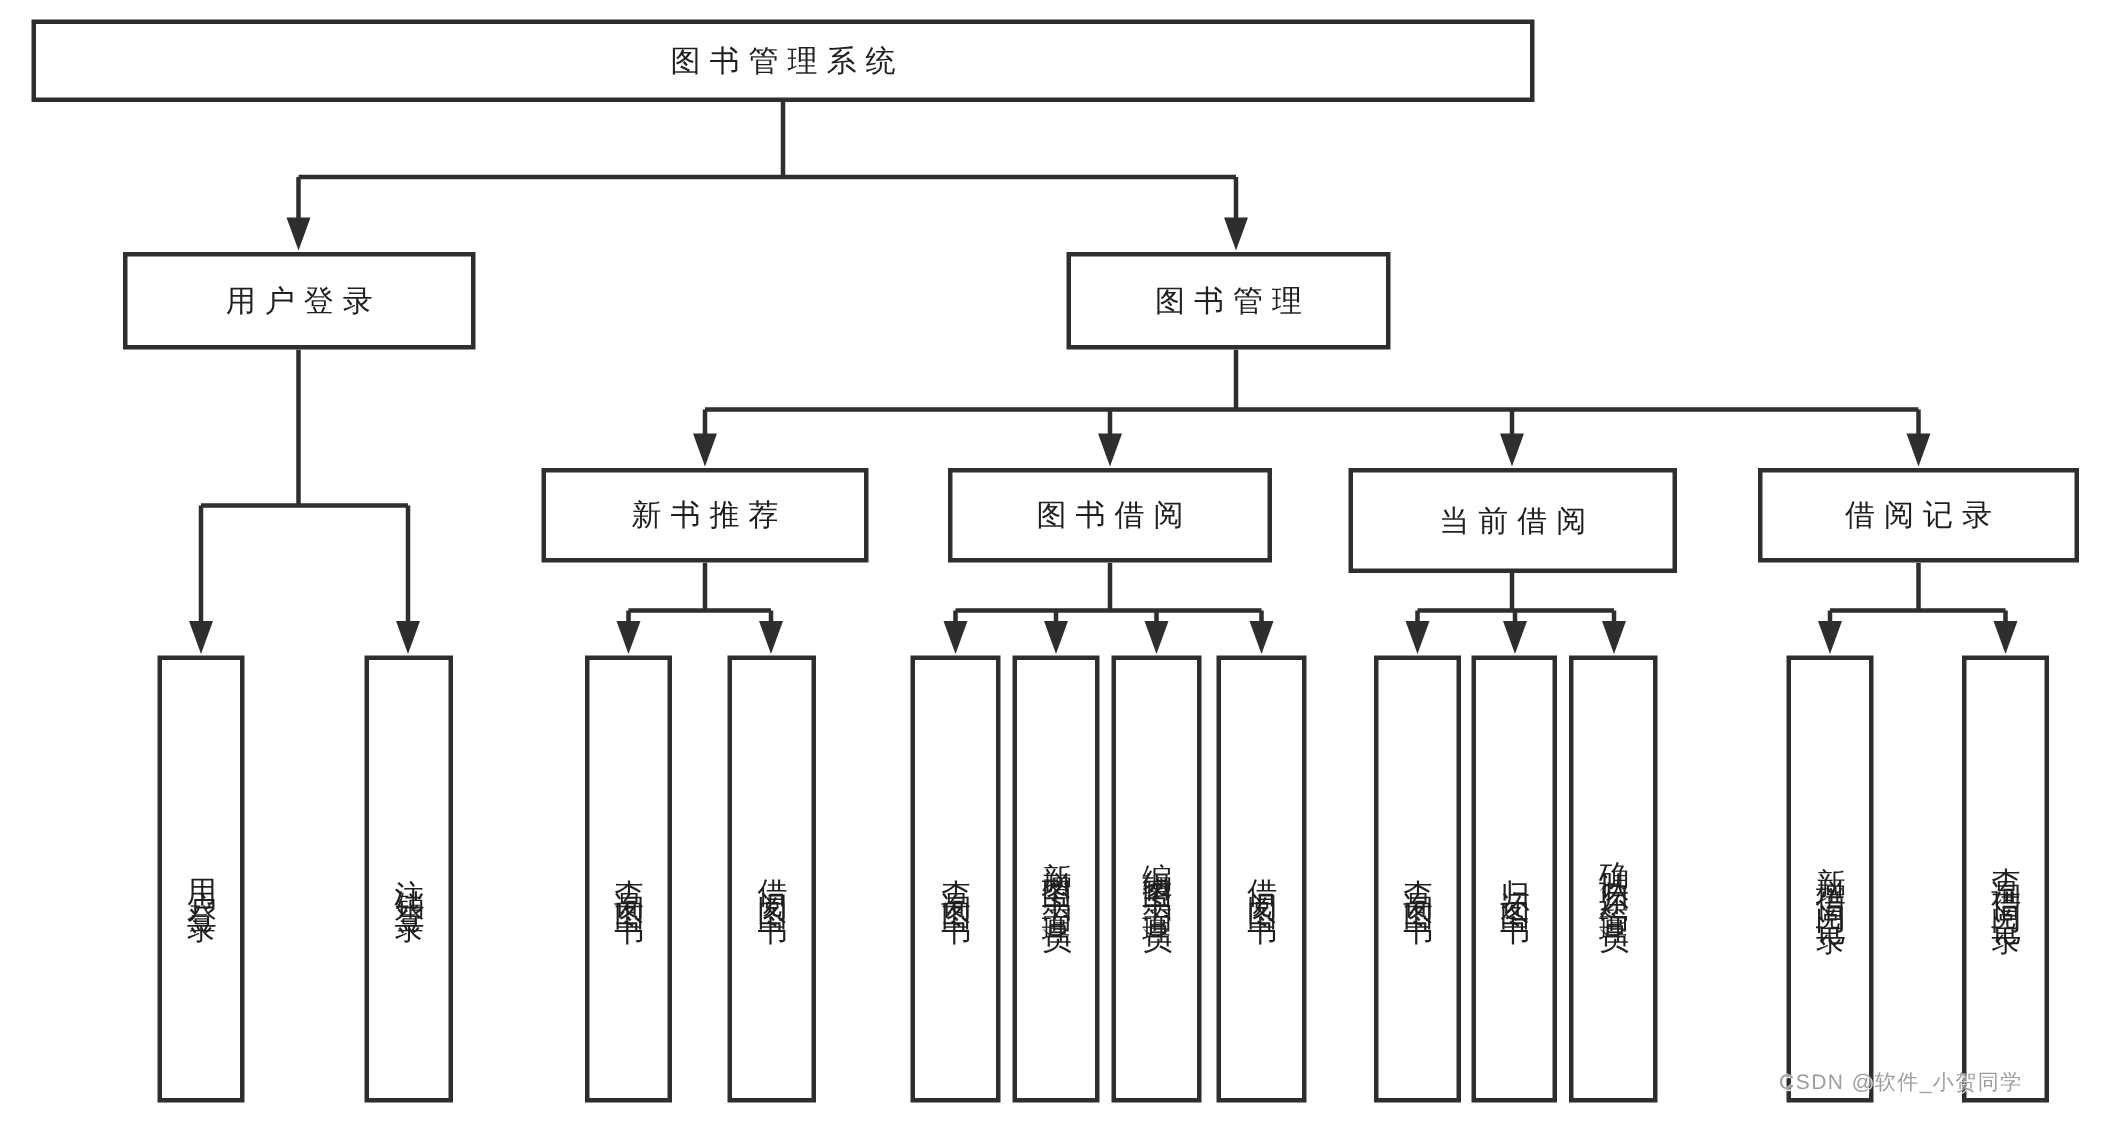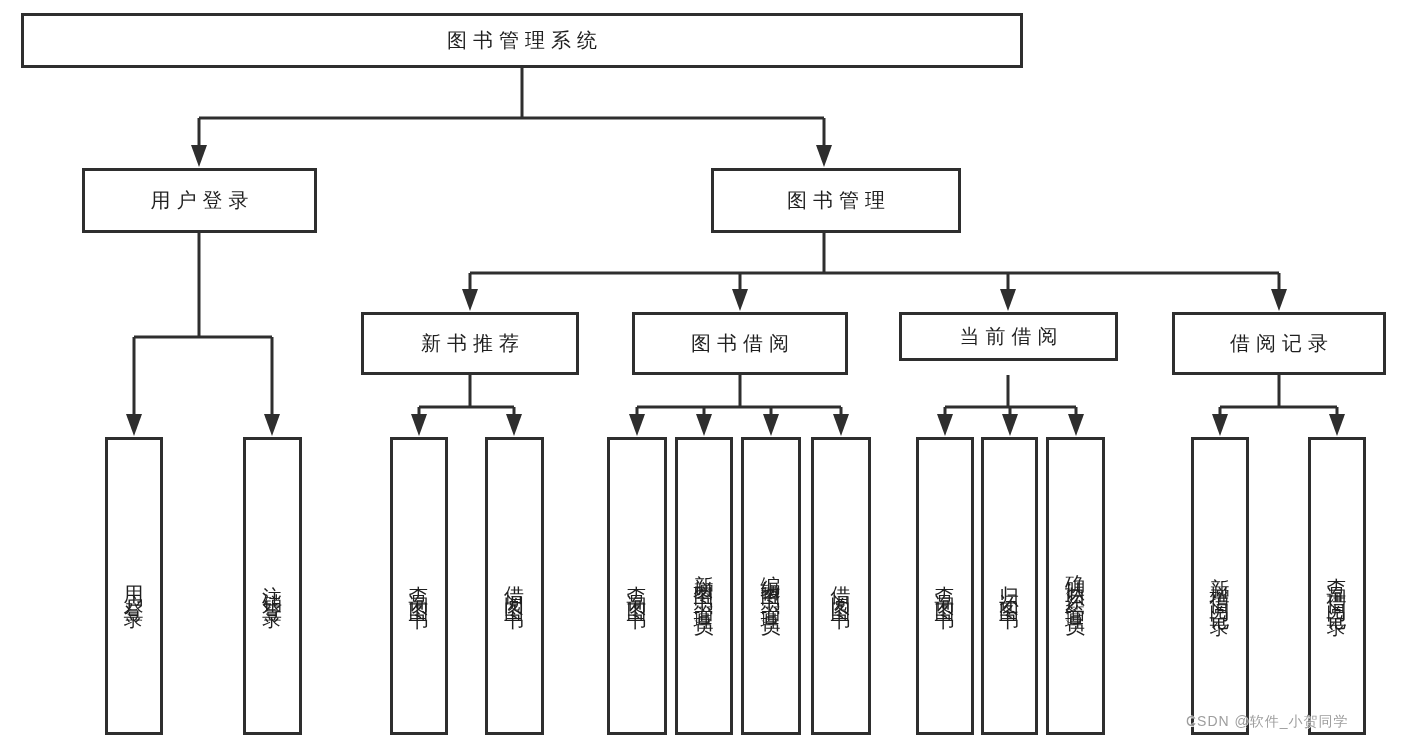--- a/index.html
+++ b/index.html
@@ -84,31 +84,31 @@
     </g>
   </svg>
 
   <div class="box hbox" style="left:21px;top:13px;width:1002px;height:55px">
     <span class="t">图书管理系统</span>
   </div>
 
   <div class="box hbox" style="left:82px;top:168px;width:235px;height:65px">
     <span class="t">用户登录</span>
   </div>
-  <div class="box hbox" style="left:711px;top:168px;width:250px;height:65px">
+  <div class="box hbox" style="left:711px;top:168px;width:216px;height:65px">
     <span class="t">图书管理</span>
   </div>
 
   <div class="box hbox" style="left:632px;top:312px;width:216px;height:63px">
     <span class="t">图书借阅</span>
   </div>
   <div class="box hbox" style="left:361px;top:312px;width:218px;height:63px">
     <span class="t">新书推荐</span>
   </div>
-  <div class="box hbox" style="left:899px;top:312px;width:219px;height:49px">
+  <div class="box hbox" style="left:899px;top:312px;width:219px;height:70px">
     <span class="t">当前借阅</span>
   </div>
   <div class="box hbox" style="left:1172px;top:312px;width:214px;height:63px">
     <span class="t">借阅记录</span>
   </div>
 
   <div class="box vbox" style="left:105px;top:437px;width:58px;height:298px">
     <span class="vt">用户登录</span>
   </div>
   <div class="box vbox" style="left:243px;top:437px;width:59px;height:298px">

